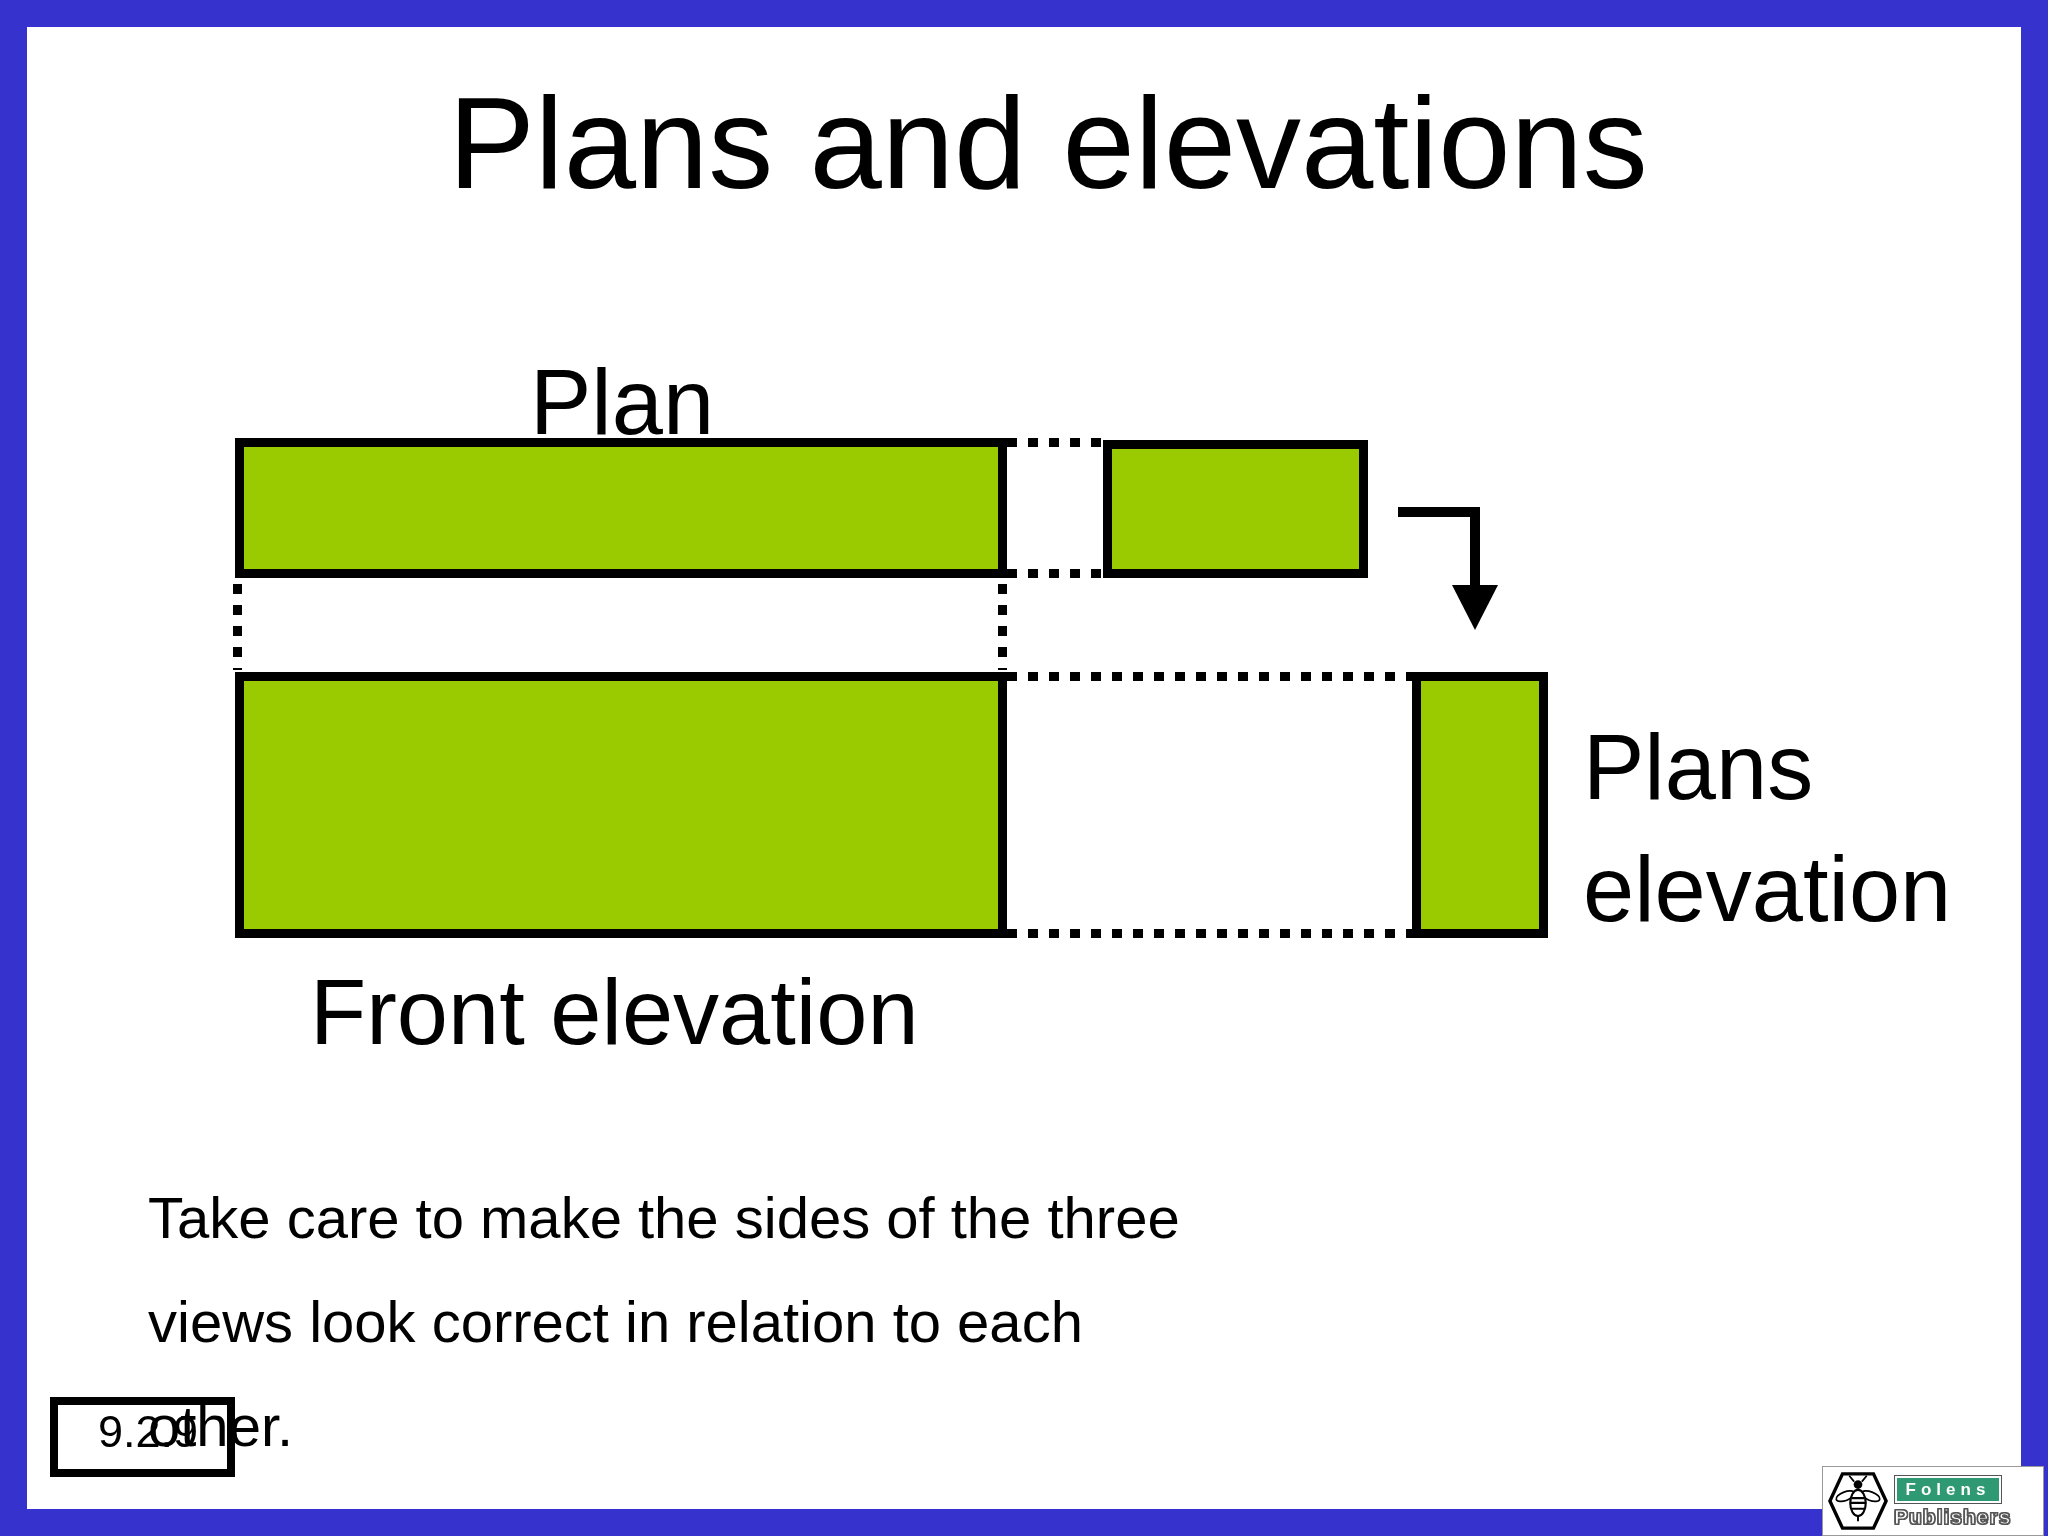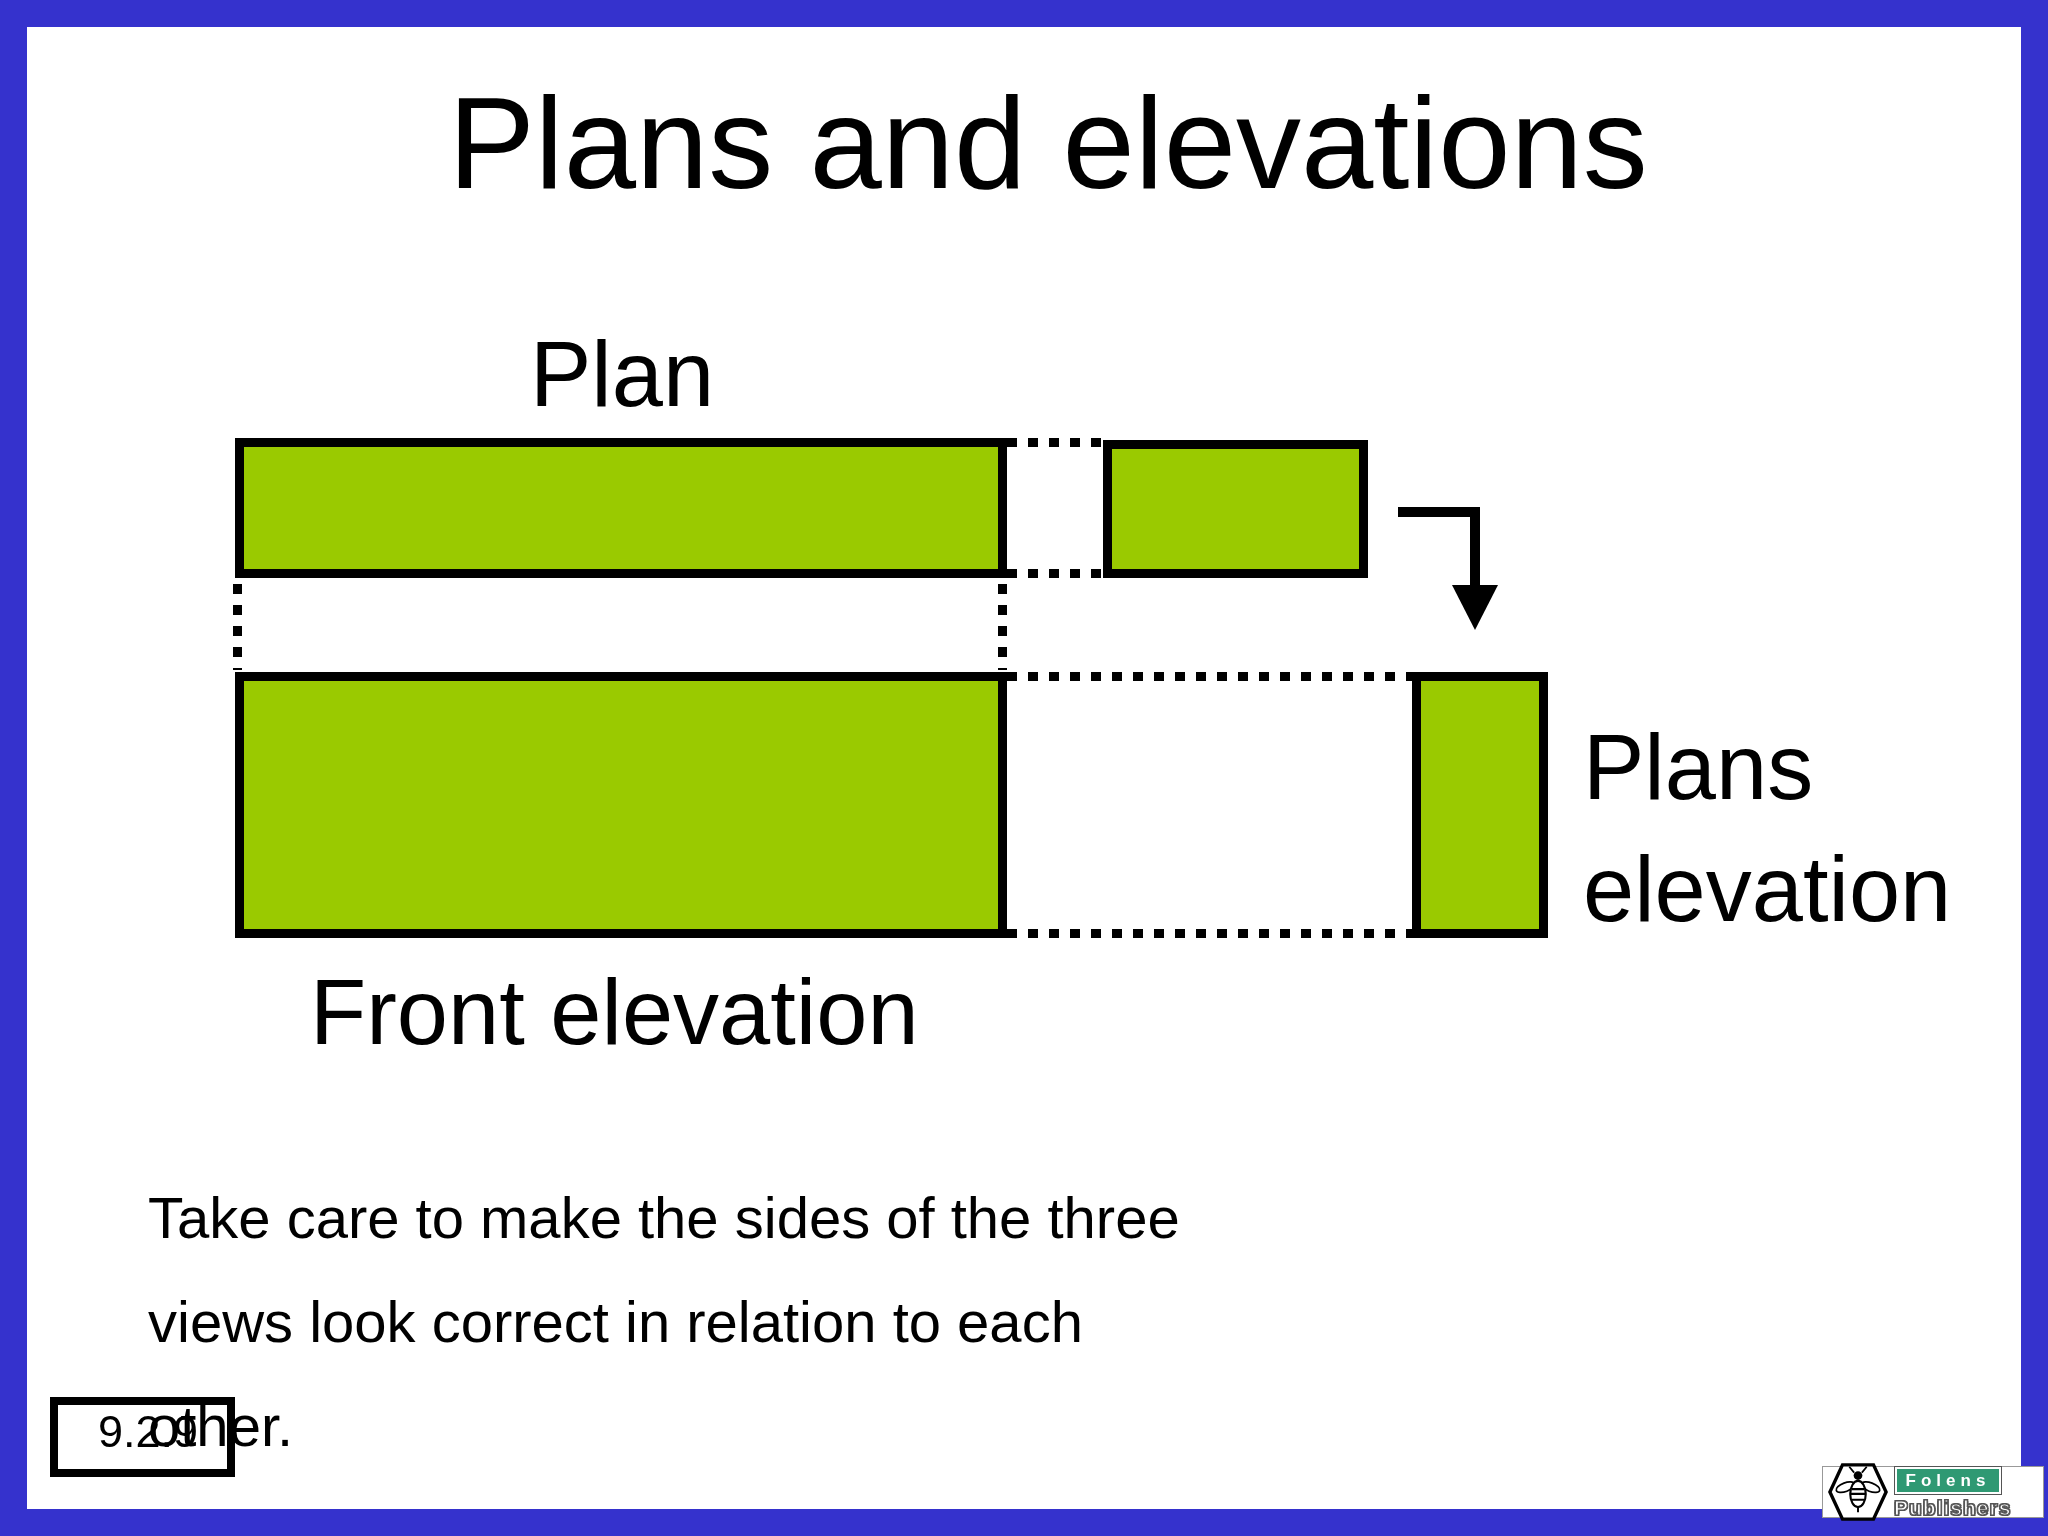--- a/index.html
+++ b/index.html
@@ -7,21 +7,21 @@
     position:relative;width:2048px;height:1536px;background:#ffffff;
     box-shadow:inset 0 0 0 27px #3532cd;
     font-family:"Liberation Sans",sans-serif;color:#000;overflow:hidden;
   }
   .abs{position:absolute;}
   .title{
     left:48px;top:78px;width:2000px;text-align:center;
     font-size:130px;line-height:1;white-space:nowrap;
   }
   .diagram-label{font-size:92px;line-height:1;white-space:nowrap;}
-  .plan-label{left:530px;top:328px;}
+  .plan-label{left:530px;top:356px;}
   .front-label{left:310px;top:966px;}
   .side-label{left:1583px;top:706px;line-height:122px;}
   .grect{background:#9aca00;border:9px solid #000;box-sizing:border-box;}
   .plan-rect{left:235px;top:438px;width:772px;height:140px;}
   .plan-side-rect{left:1103px;top:440px;width:265px;height:138px;}
   .front-rect{left:235px;top:672px;width:772px;height:266px;}
   .side-rect{left:1412px;top:672px;width:136px;height:266px;}
   .dot-h{height:9px;background:repeating-linear-gradient(to right,#000 0 10px,transparent 10px 21px);}
   .dot-v{width:9px;background:repeating-linear-gradient(to bottom,#000 0 10px,transparent 10px 21px);}
   .gap-top{left:1007px;top:438px;width:97px;}
@@ -35,21 +35,21 @@
     left:148px;top:1166px;font-size:58px;line-height:104px;
     white-space:nowrap;z-index:3;
   }
   .ref-box{
     left:50px;top:1397px;width:185px;height:80px;border:8px solid #000;
     box-sizing:border-box;display:flex;align-items:flex-start;
     padding-left:40px;padding-top:4px;z-index:2;background:transparent;
   }
   .ref-box span{font-size:45px;line-height:1;}
   .logo-card{
-    left:1822px;top:1466px;width:222px;height:52px;background:#fff;
+    left:1822px;top:1466px;width:222px;height:70px;background:#fff;
     border:1px solid #999;box-sizing:border-box;display:flex;align-items:center;
     padding:2px 2px 2px 4px;z-index:5;gap:5px;
   }
   .folens-box{border:1px solid #555;background:#fff;padding:2px;width:108px;box-sizing:border-box;}
   .folens-box-inner{
     background:#2f9973;color:#fff;font-weight:bold;font-size:17px;
     letter-spacing:5px;text-align:center;height:23px;line-height:24px;
   }
   .publishers{
     width:112px;font-size:21px;font-weight:bold;

